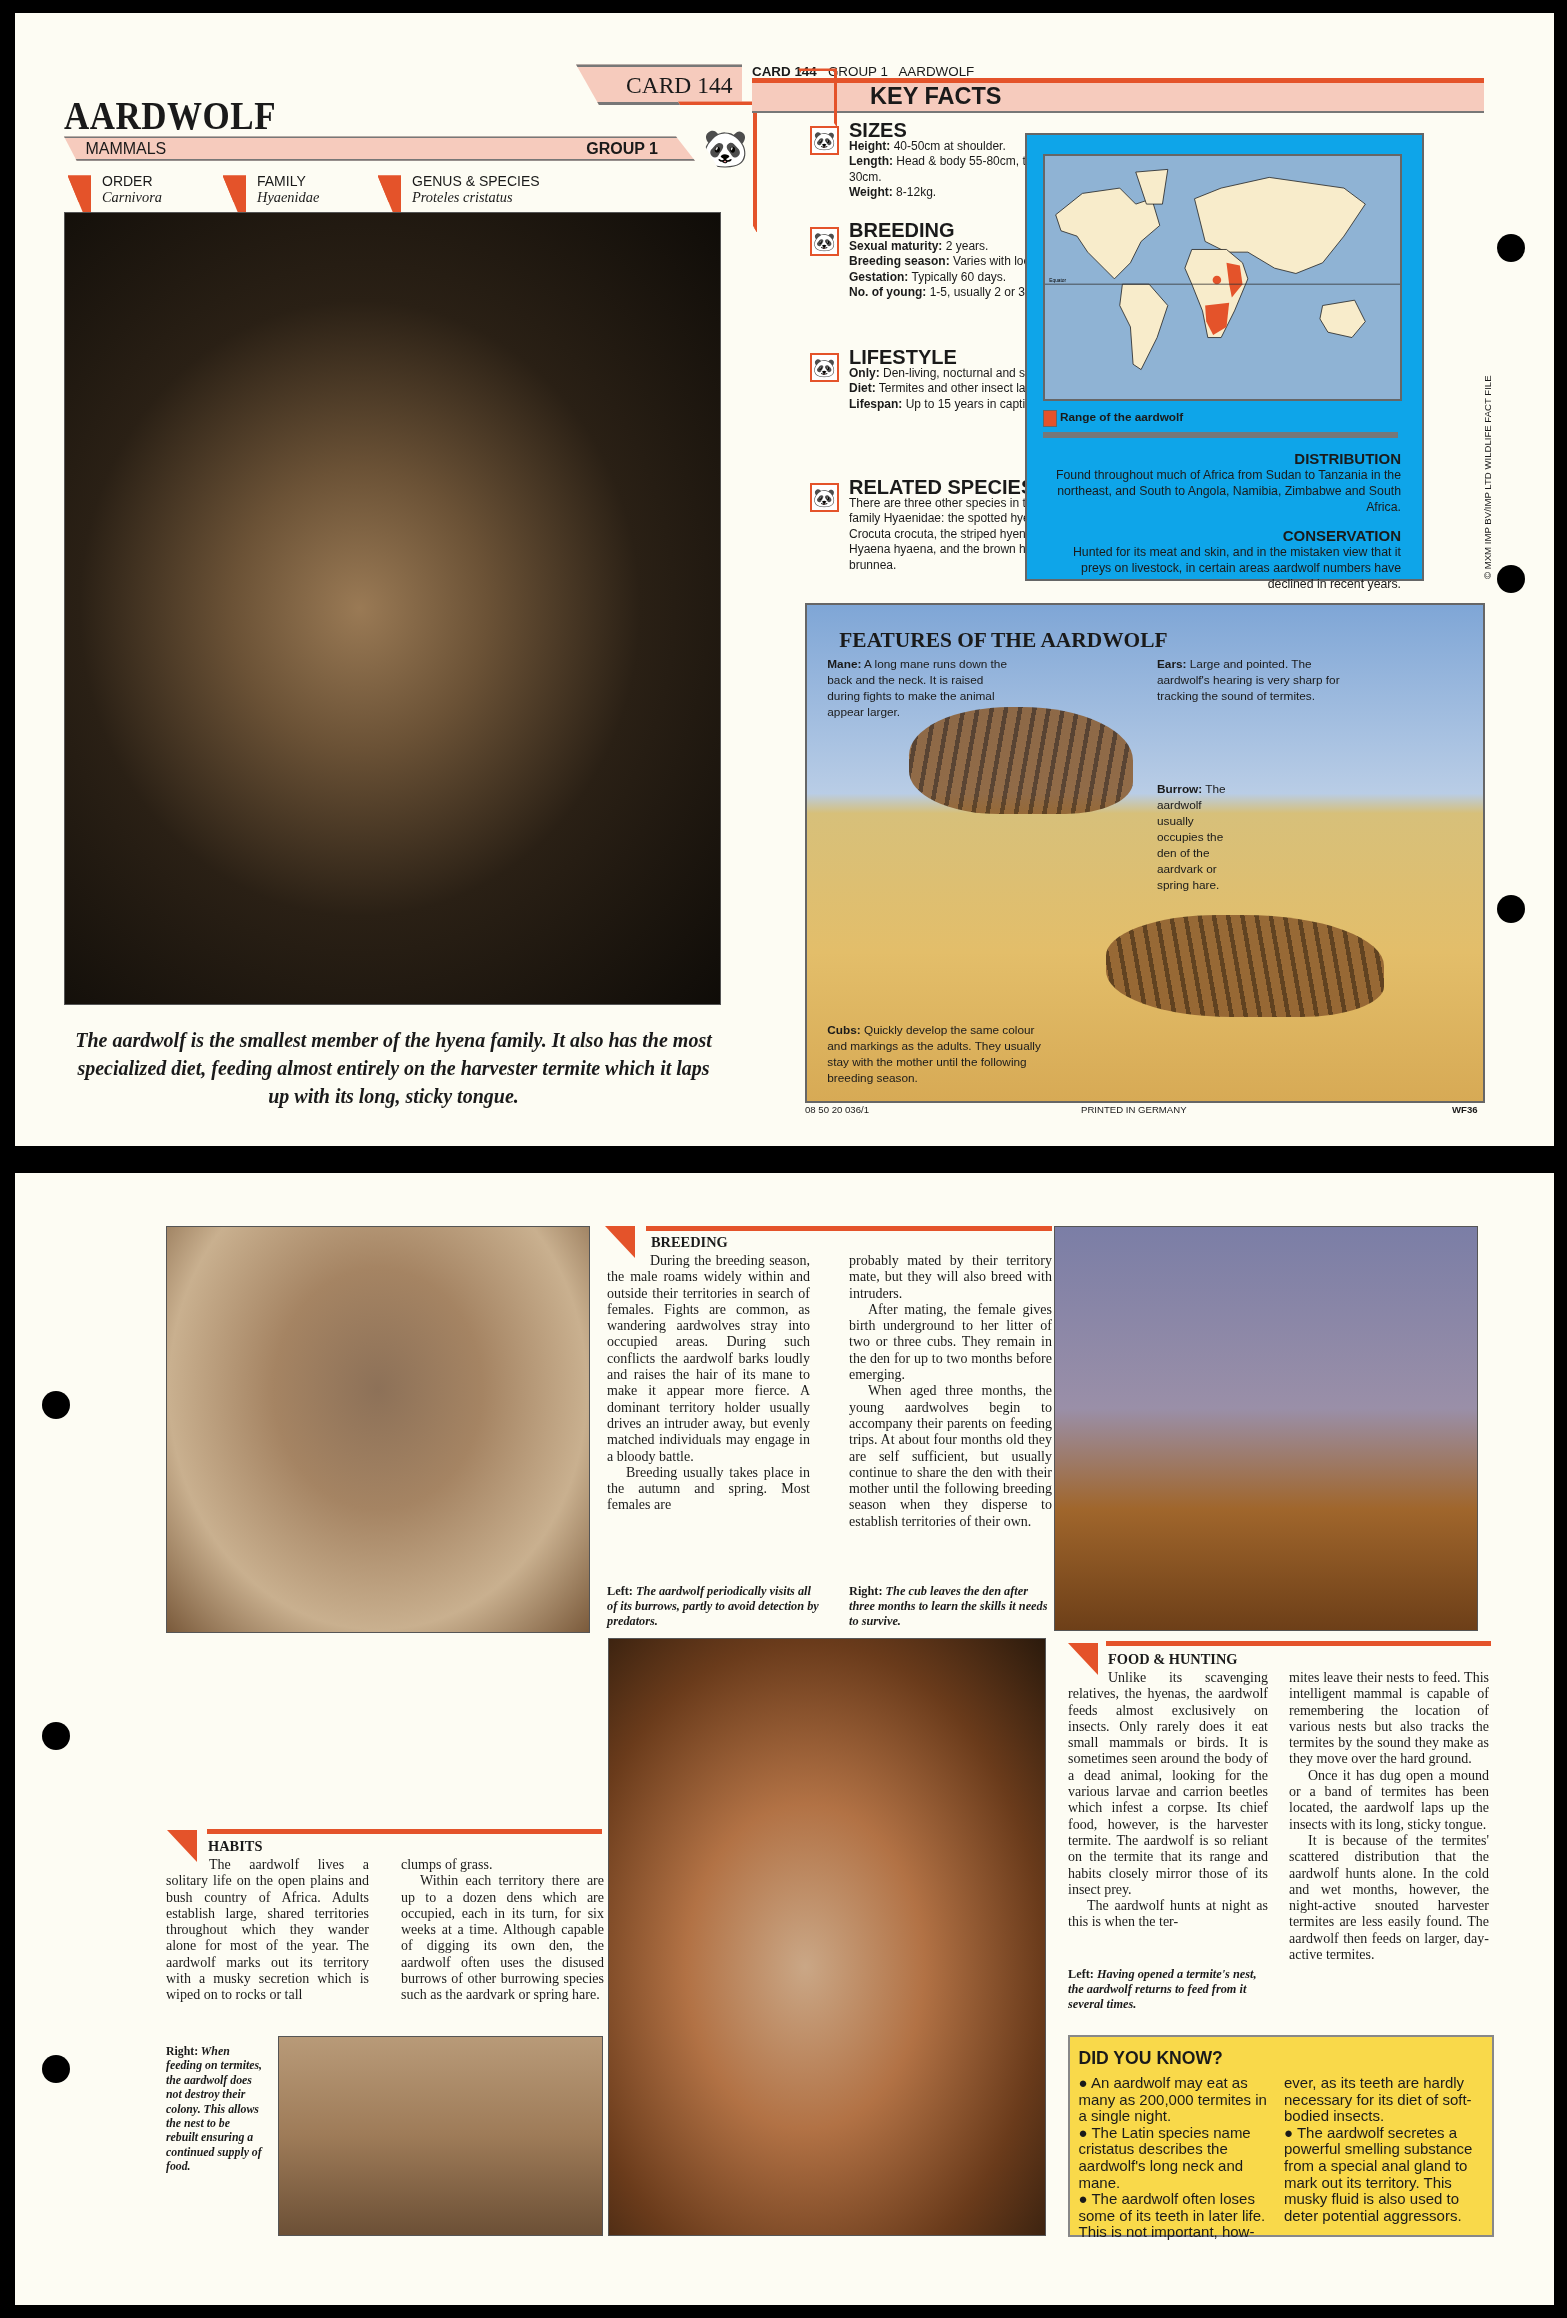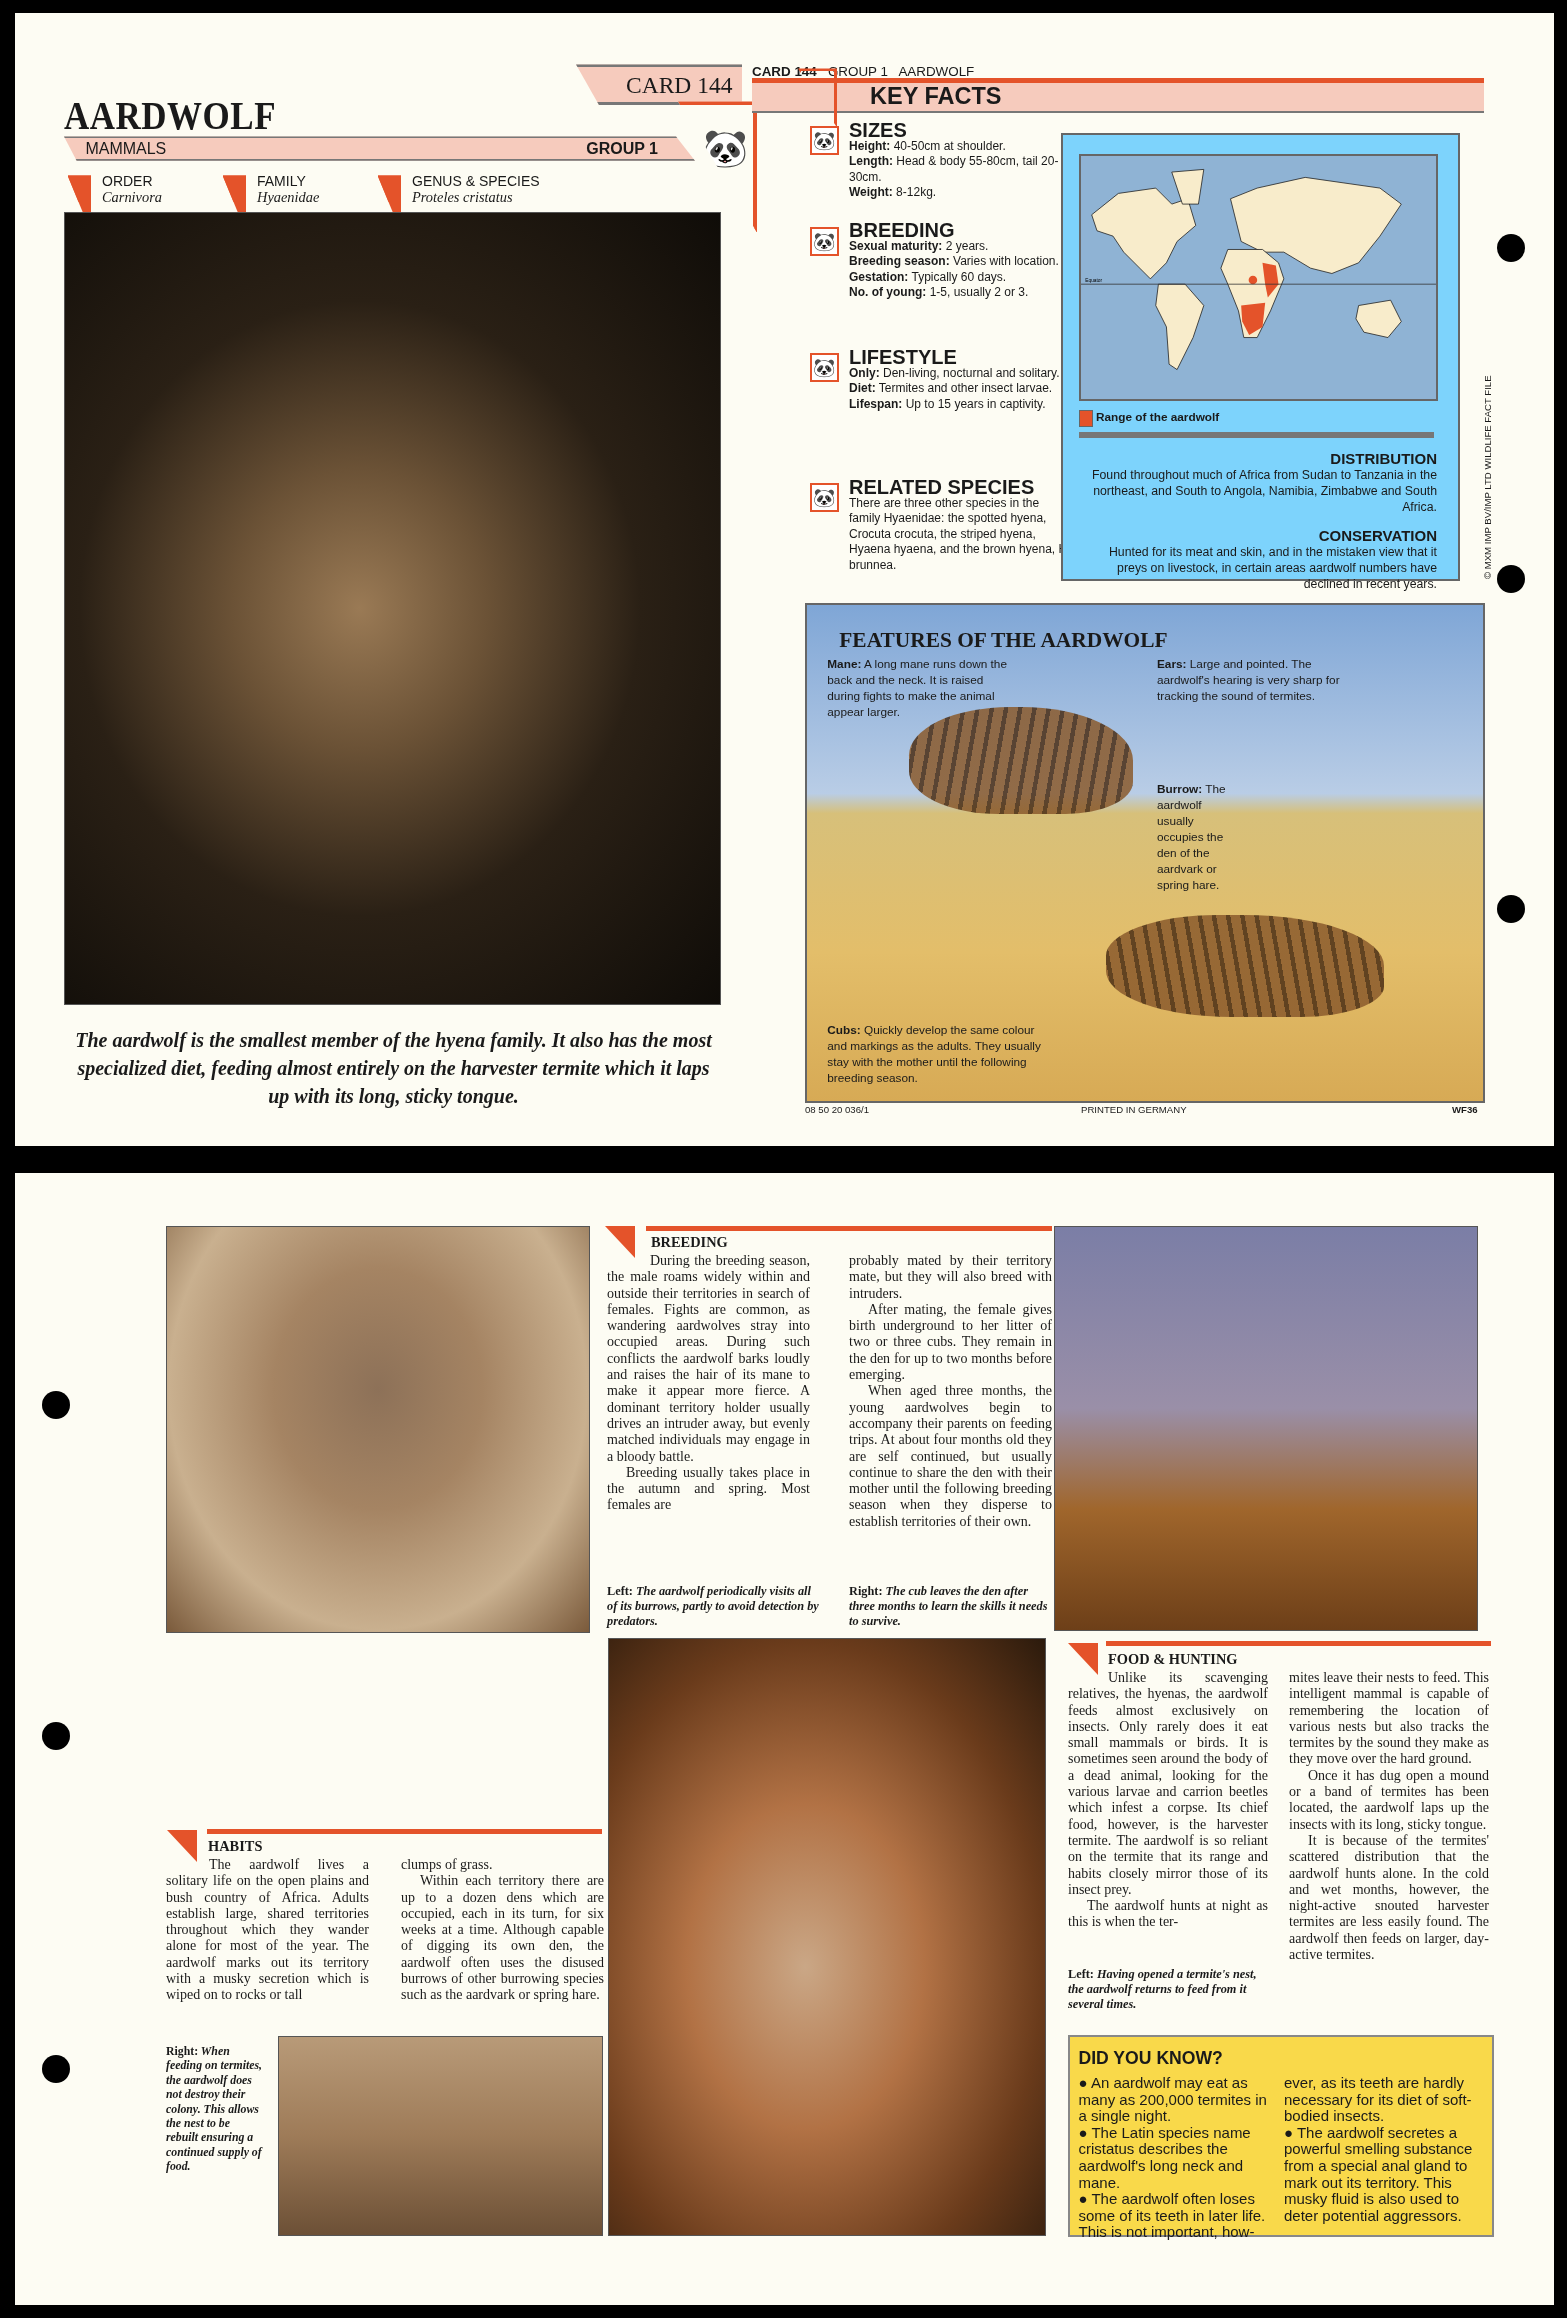--- a/index.html
+++ b/index.html
@@ -27,21 +27,21 @@
   
   .kf-head{left:737px;top:51px;font-size:13.4px;}
   .kf-head b{font-weight:bold;}
   .kf-bar{left:737px;top:65px;width:732px;height:28px;background:#f6cbbd;border-top:5.3px solid #e4532a;border-bottom:2.1px solid #777;}
   .kf-bar span{position:absolute;left:118px;top:0;font-size:23.5px;font-weight:bold;}
   .kf-tri{left:783px;top:55px;width:33px;height:53px;background:transparent;border:3.7px solid #e4532a;clip-path:polygon(0 0,100% 0,100% 100%);}
   .kf-sec{position:absolute;left:834px;width:224px;font-size:12px;line-height:15.5px;}
   .kf-sec h3{margin:0;font-size:20px;font-weight:bold;}
   .kf-sec p{margin:0;}
   .kf-icon{position:absolute;left:795px;width:29px;height:29px;border:2.7px solid #e4532a;background:#fff;box-sizing:border-box;display:flex;align-items:center;justify-content:center;font-size:18px;}
-  .mapbox{left:1046px;top:120px;width:395px;height:444px;background:#7dd3fc;border:2.1px solid #666;}
+  .mapbox{left:1010px;top:120px;width:395px;height:444px;background:#0ea5e9;border:2.1px solid #666;}
   .map{position:absolute;left:16px;top:18.7px;width:355px;height:243px;background:#8fb3d4;border:2.1px solid #666;}
   .info h3{margin:0;font-size:15px;font-weight:bold;}
   .info p{margin:0 0 11.8px;font-size:12.3px;line-height:16px;}
   .vert{left:1467px;top:566px;transform:rotate(-90deg);transform-origin:left top;font-size:9.6px;white-space:nowrap;}
   .features{left:790px;top:590px;width:676px;height:496px;border:2.1px solid #666;background:linear-gradient(#7fa6d6 0%,#b9cde6 38%,#d7c07a 42%,#e3be6a 70%,#d7aa55 100%);}
   .features h2{position:absolute;left:20.3px;top:10.7px;margin:12px;font-family:"Liberation Serif",serif;font-size:21.4px;font-weight:bold;}
   .feat-lab{position:absolute;font-size:11.8px;line-height:16px;width:192px;}
   .feat-lab b{font-weight:bold;}
   .foot{font-size:9.6px;top:1091px;}
   
@@ -186,21 +186,21 @@
   <div class="sec-tri" style="left:590px;top:53px;"></div>
   <div class="sec-rule" style="left:631px;top:53px;width:406px;"></div>
   <div class="sec-title" style="left:636px;top:61px;">BREEDING</div>
   <div class="col" style="left:592px;top:80px;width:203px;">
     <p style="text-indent:43px">During the breeding season, the male roams widely within and outside their territories in search of females. Fights are common, as wandering aardwolves stray into occupied areas. During such conflicts the aardwolf barks loudly and raises the hair of its mane to make it appear more fierce. A dominant territory holder usually drives an intruder away, but evenly matched individuals may engage in a bloody battle.</p>
     <p>Breeding usually takes place in the autumn and spring. Most females are</p>
   </div>
   <div class="col" style="left:834px;top:80px;width:203px;">
     <p class="noind">probably mated by their territory mate, but they will also breed with intruders.</p>
     <p>After mating, the female gives birth underground to her litter of two or three cubs. They remain in the den for up to two months before emerging.</p>
-    <p>When aged three months, the young aardwolves begin to accompany their parents on feeding trips. At about four months old they are self continued, but usually continue to share the den with their mother until the following breeding season when they disperse to establish territories of their own.</p>
+    <p>When aged three months, the young aardwolves begin to accompany their parents on feeding trips. At about four months old they are self sufficient, but usually continue to share the den with their mother until the following breeding season when they disperse to establish territories of their own.</p>
   </div>
   <div class="cap" style="left:592px;top:411px;width:214px;"><b>Left:</b><i> The aardwolf periodically visits all of its burrows, partly to avoid detection by predators.</i></div>
   <div class="cap" style="left:834px;top:411px;width:203px;"><b>Right:</b><i> The cub leaves the den after three months to learn the skills it needs to survive.</i></div>
   <div class="photo" style="left:1039px;top:53px;width:422px;height:403px;background:linear-gradient(#7b7ea6 0%,#9a8fa8 45%,#a0662c 70%,#6d3f18 100%);"></div>
 
   <div class="sec-tri" style="left:152px;top:657px;"></div>
   <div class="sec-rule" style="left:192px;top:656px;width:395px;"></div>
   <div class="sec-title" style="left:193px;top:665px;">HABITS</div>
   <div class="col" style="left:151px;top:684px;width:203px;">
       <p style="text-indent:43px">The aardwolf lives a solitary life on the open plains and bush country of Africa. Adults establish large, shared territories throughout which they wander alone for most of the year. The aardwolf marks out its territory with a musky secretion which is wiped on to rocks or tall</p>

